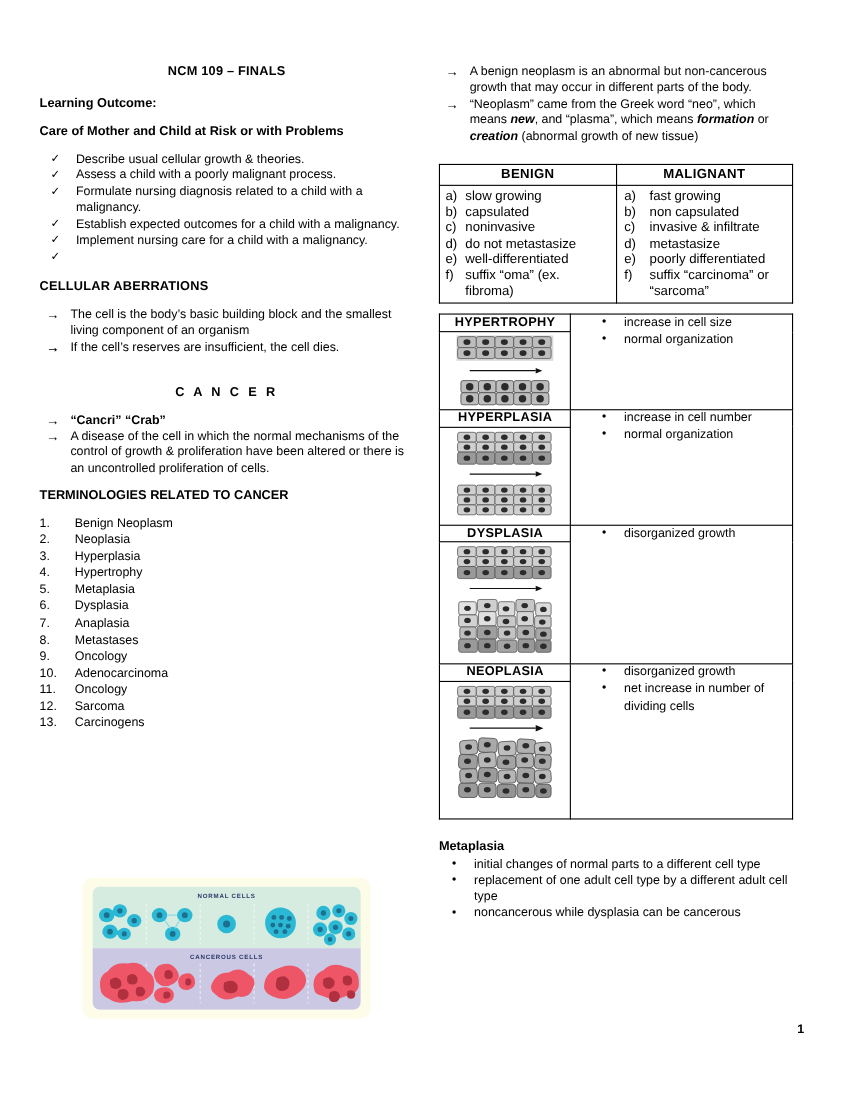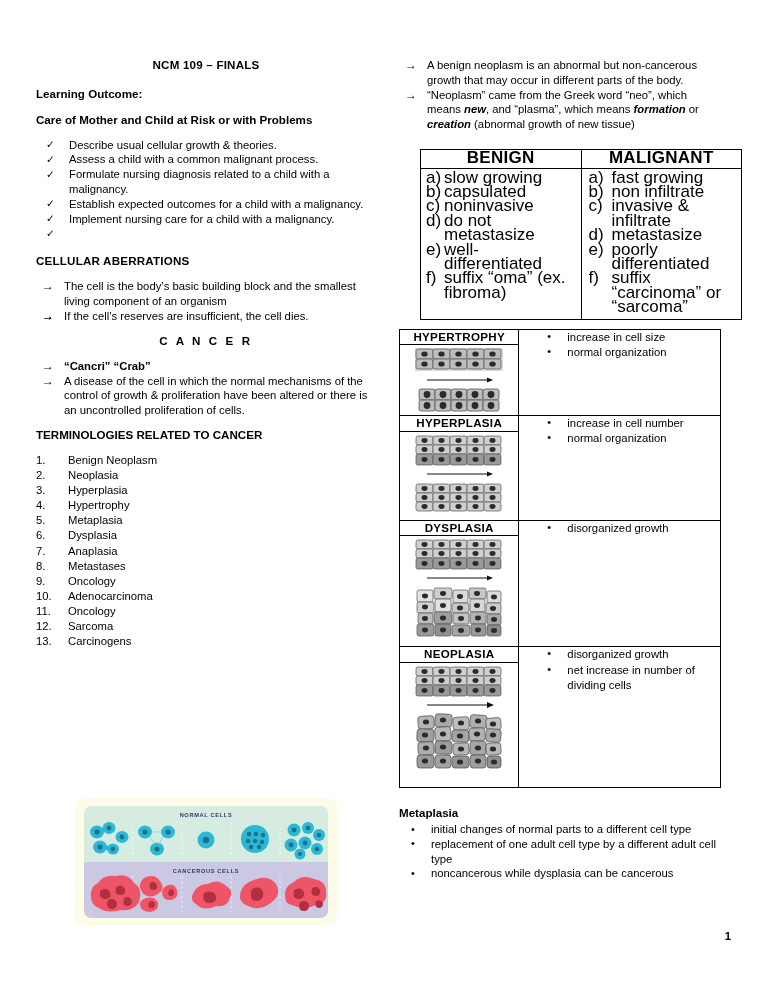--- a/index.html
+++ b/index.html
@@ -45,20 +45,21 @@
     margin: 0 0 11px 0;
     line-height: 15px;
   }
   h2.sec-head.center {
     text-align: left;
     letter-spacing: 0.2px;
   }
   h2.sec-head.spaced {
     text-align: center;
     letter-spacing: 2.6px;
+    margin-top: 16px;
   }
   .gap-sm { height: 9px; }
   .gap-md { height: 17px; }
   .gap-lg { height: 27px; }
 
   ul.plain, ol.plain { margin: 0; padding: 0; list-style: none; }
 
   
   li.check {
     position: relative;
@@ -110,22 +111,21 @@
     font-size: 11px;
   }
   b, strong { font-weight: bold; text-align: center; }
   i, em { font-style: italic; }
 
   
   table.cmp {
     border-collapse: collapse;
     width: 100%;
     table-layout: fixed;
-    font-size: 17px;
-    margin-left: 21px;
+    font-size: 12px;
   }
   table.cmp td, table.cmp th {
     border: 1px solid #000;
     vertical-align: top;
     padding: 2px 4px 4px 4px;
   }
   table.cmp th {
     text-align: center;
     font-weight: bold;
     padding: 1px 2px 2px 2px;
@@ -237,21 +237,21 @@
   <div class="col col-left">
 
     <h1 class="doc-title">NCM 109 – FINALS</h1>
 
     <h2 class="sec-head">Learning Outcome:</h2>
 
     <h2 class="sec-head">Care of Mother and Child at Risk or with Problems</h2>
 
     <ul class="plain">
       <li class="check"><span class="mk">✓</span><span>Describe usual cellular growth &amp; theories.</span></li>
-      <li class="check"><span class="mk">✓</span><span>Assess a child with a common malignant process.</span></li>
+      <li class="check"><span class="mk">✓</span><span>Assess a child with a poorly malignant process.</span></li>
       <li class="check"><span class="mk">✓</span><span>Formulate nursing diagnosis related to a child with a malignancy.</span></li>
       <li class="check"><span class="mk">✓</span><span>Establish expected outcomes for a child with a malignancy.</span></li>
       <li class="check"><span class="mk">✓</span><span>Implement nursing care for a child with a malignancy.</span></li>
       <li class="check"><span class="mk">✓</span></li>
     </ul>
 
     <div class="gap-lg"></div>
 
     <h2 class="sec-head center">CELLULAR ABERRATIONS</h2>
 
@@ -313,21 +313,21 @@
             <li class="ab"><span class="mk">b)</span><span>capsulated</span></li>
             <li class="ab"><span class="mk">c)</span><span>noninvasive</span></li>
             <li class="ab"><span class="mk">d)</span><span>do not metastasize</span></li>
             <li class="ab"><span class="mk">e)</span><span>well-differentiated</span></li>
             <li class="ab"><span class="mk">f)</span><span>suffix “oma” (ex. fibroma)</span></li>
           </ol>
         </td>
         <td class="right-col">
           <ol class="abc">
             <li class="ab"><span class="mk">a)</span><span>fast growing</span></li>
-            <li class="ab"><span class="mk">b)</span><span>non infiltrate</span></li>
+            <li class="ab"><span class="mk">b)</span><span>non capsulated</span></li>
             <li class="ab"><span class="mk">c)</span><span>invasive &amp; infiltrate</span></li>
             <li class="ab"><span class="mk">d)</span><span>metastasize</span></li>
             <li class="ab"><span class="mk">e)</span><span>poorly differentiated</span></li>
             <li class="ab"><span class="mk">f)</span><span>suffix “carcinoma” or “sarcoma”</span></li>
           </ol>
         </td>
       </tr>
     </tbody>
       </table>
 

